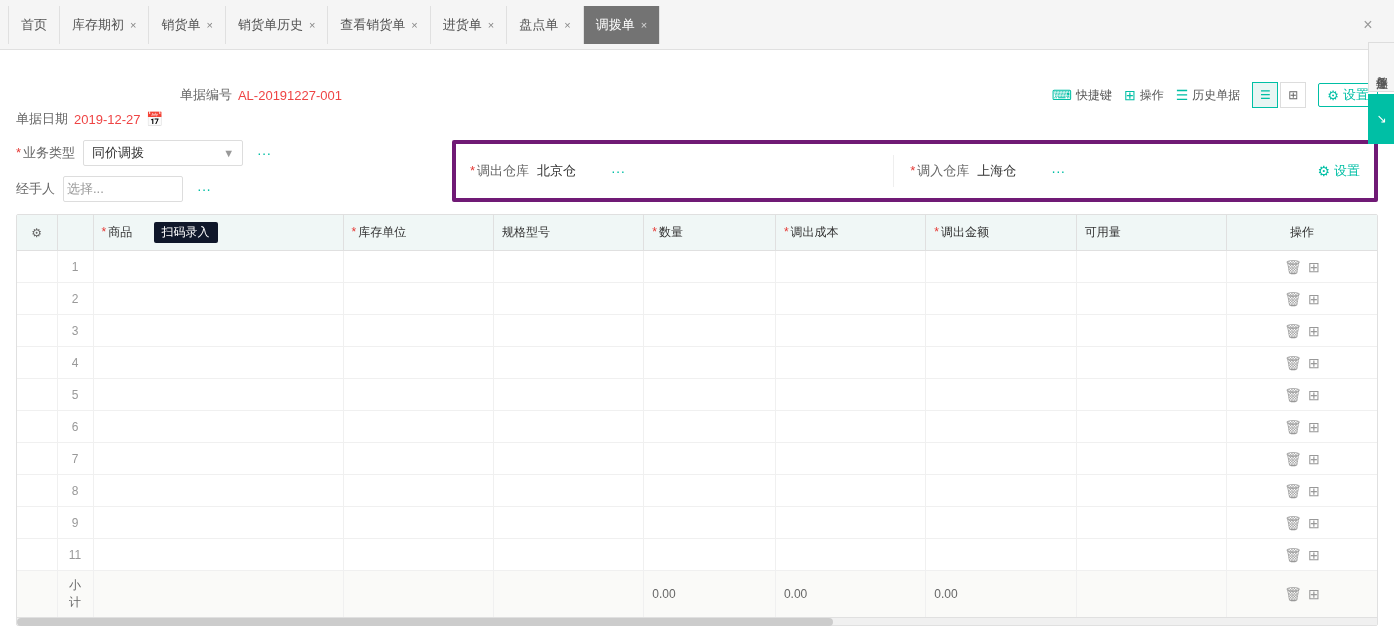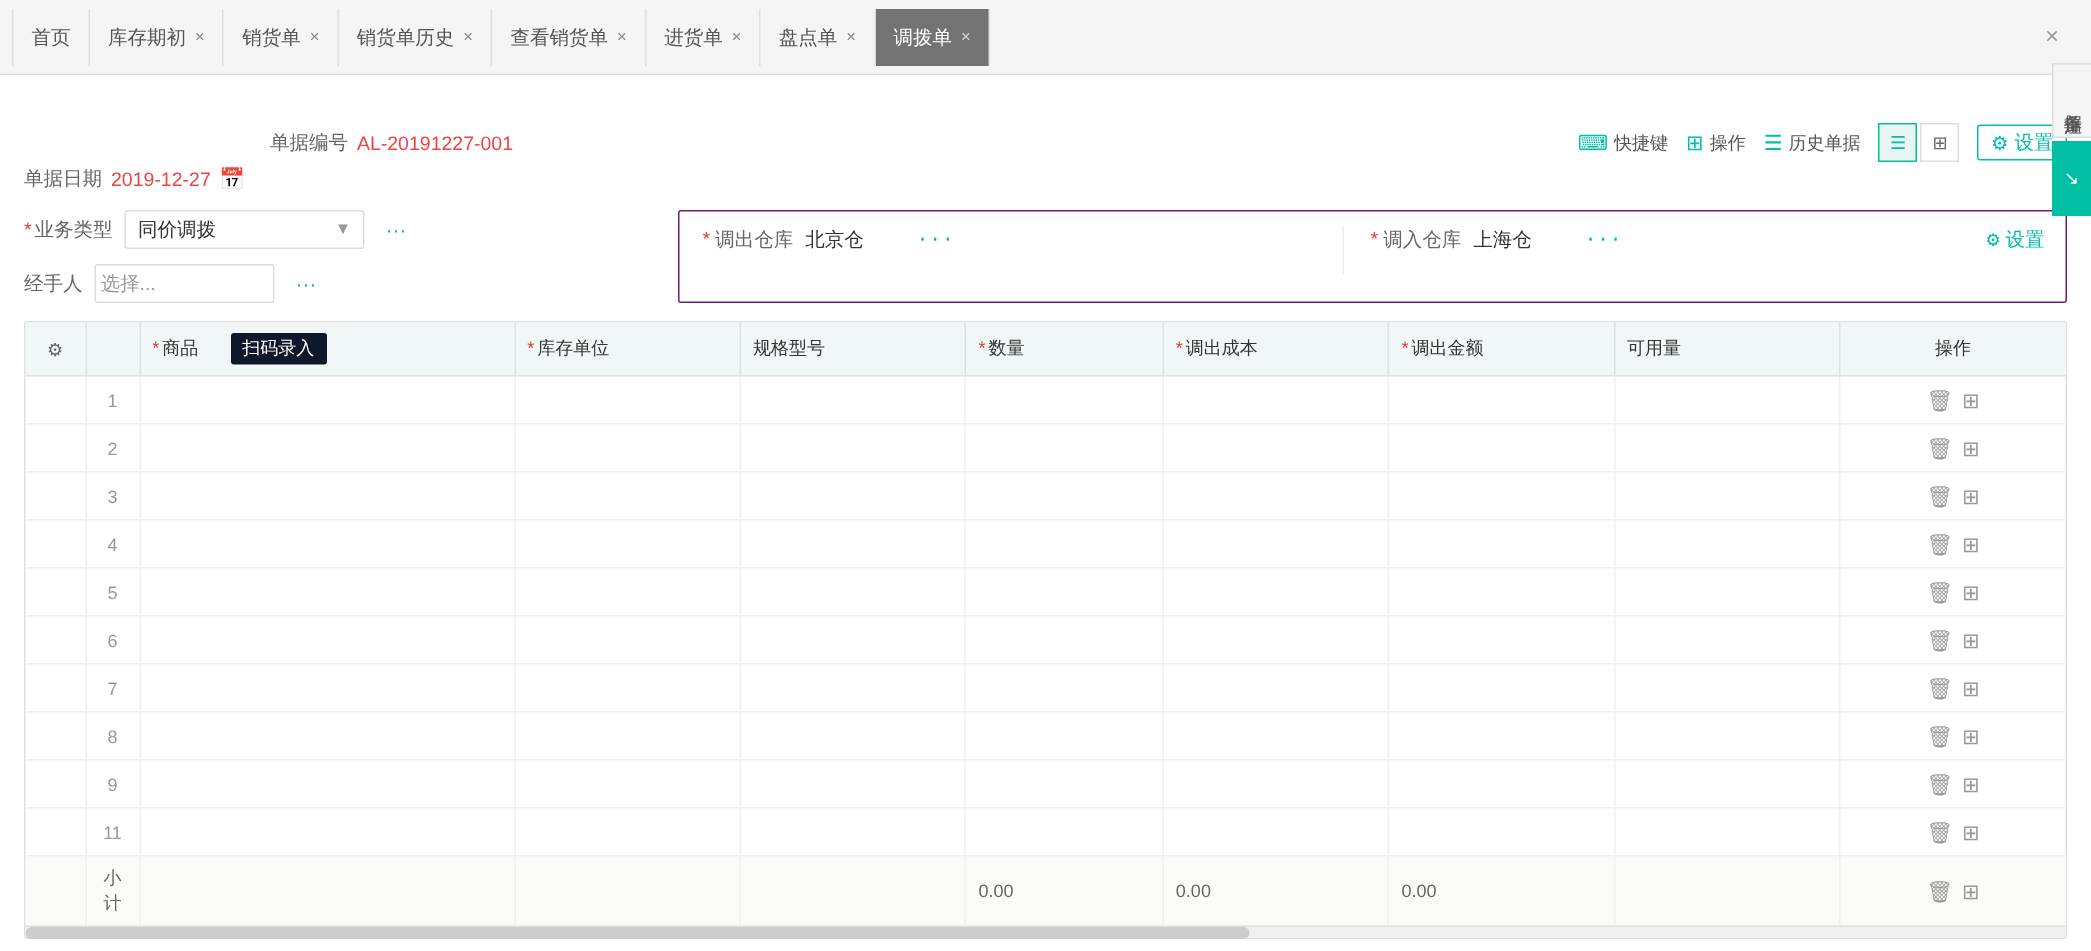--- a/index.html
+++ b/index.html
@@ -131,27 +131,26 @@
       margin-bottom: 12px;
     }
     .form-left {
       flex: 0 0 420px;
       display: flex;
       flex-direction: column;
       gap: 10px;
     }
     .form-right {
       flex: 1;
-      border: 1px solid #701a75;
+      border: 4px solid #701a75;
       border-radius: 2px;
       padding: 10px 14px;
       display: flex;
-      align-items: flex-start;
+      align-items: center;
       gap: 0;
-      font-family: Liberation Mono, monospace;
     }
     .form-field {
       display: flex;
       align-items: center;
       gap: 8px;
     }
     .field-label {
       color: #666;
       white-space: nowrap;
       font-size: 13px;

